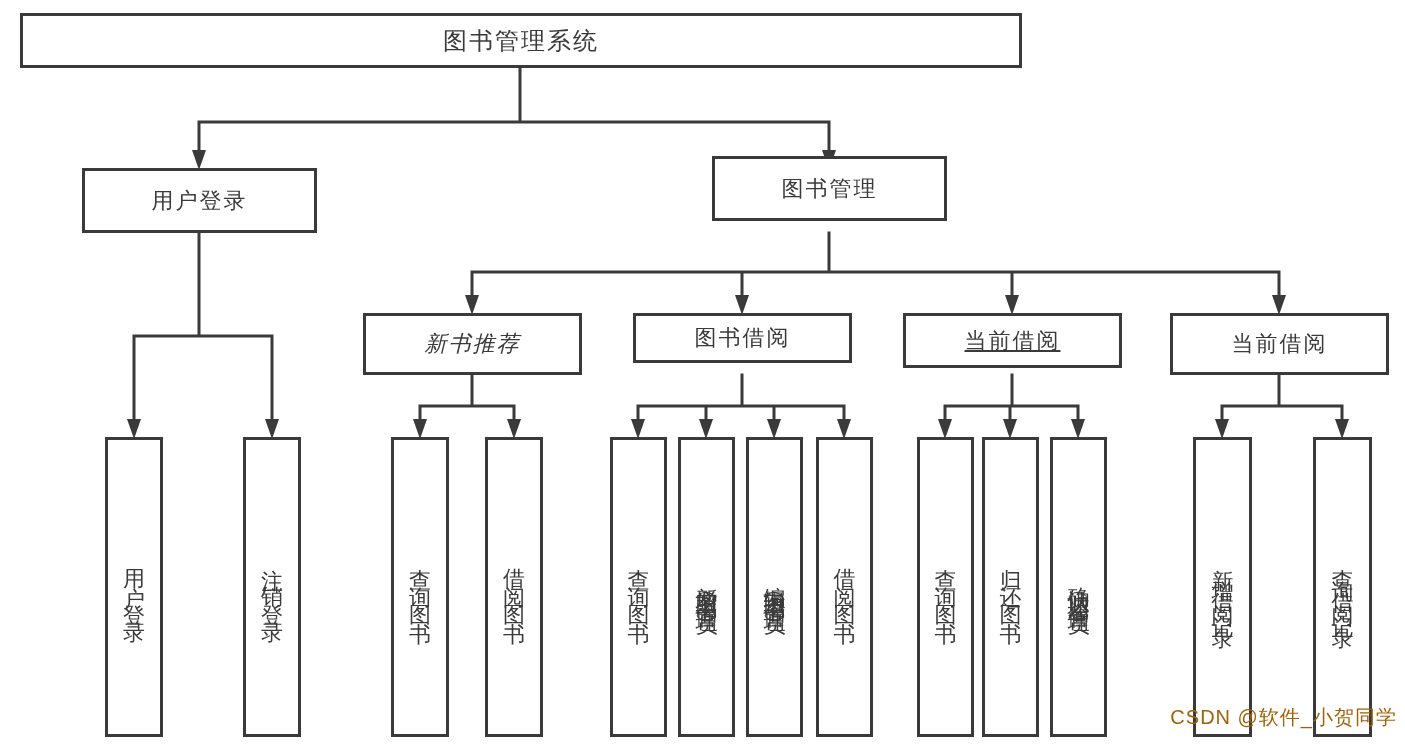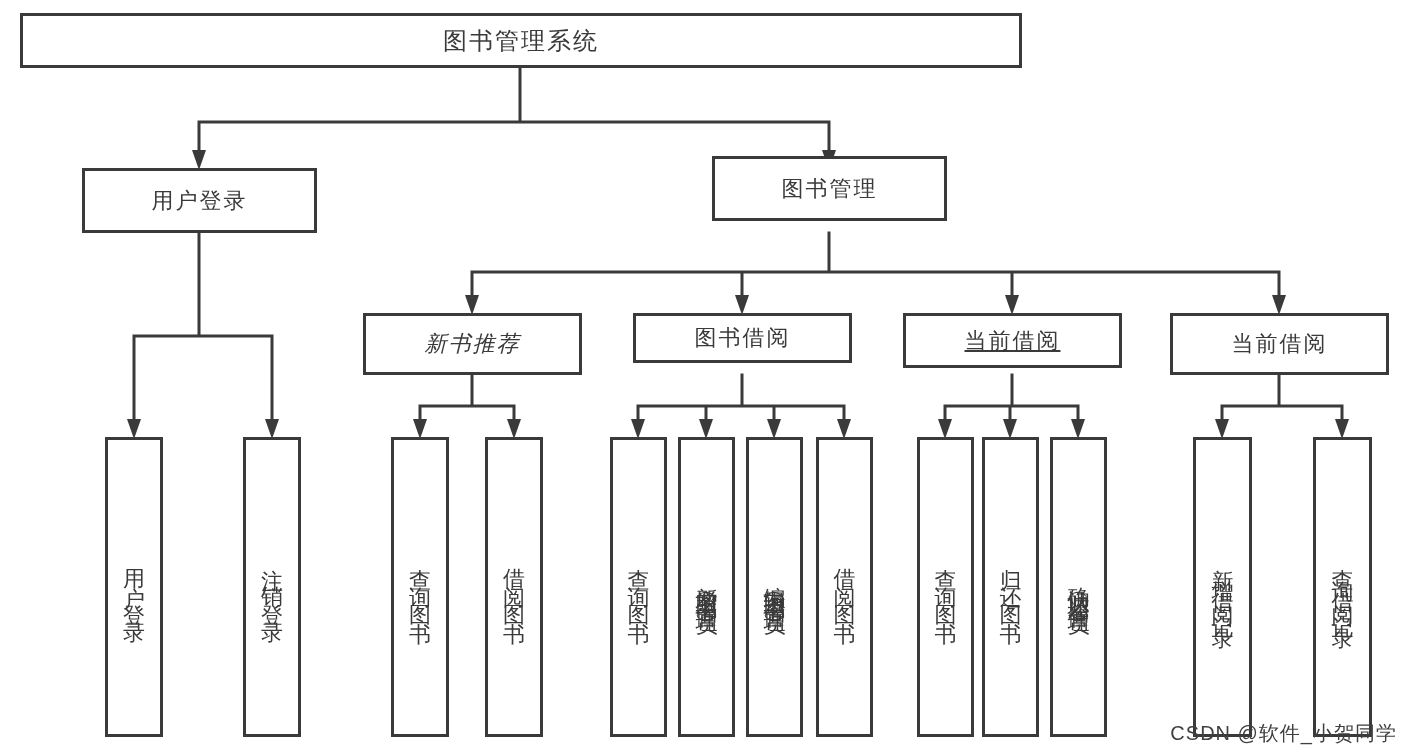--- a/index.html
+++ b/index.html
@@ -25,23 +25,23 @@
     writing-mode:vertical-rl;
     font-size:22px;
     letter-spacing:18px;
     color:#3a3a3a;
     line-height:1.1;
   }
   .dense .vtext  { letter-spacing:4px; }
   .mid .vtext    { letter-spacing:12px; }
   #watermark {
     position:absolute;
-    right:8px; bottom:0;
+    right:8px; bottom:16px;
     font-size:20px;
-    color:#404040;
+    color:#a16207;
     letter-spacing:1px;
     z-index:10;
     white-space:nowrap;
   }
 </style>
 </head>
 <body>
 
 <div id="canvas">
 

